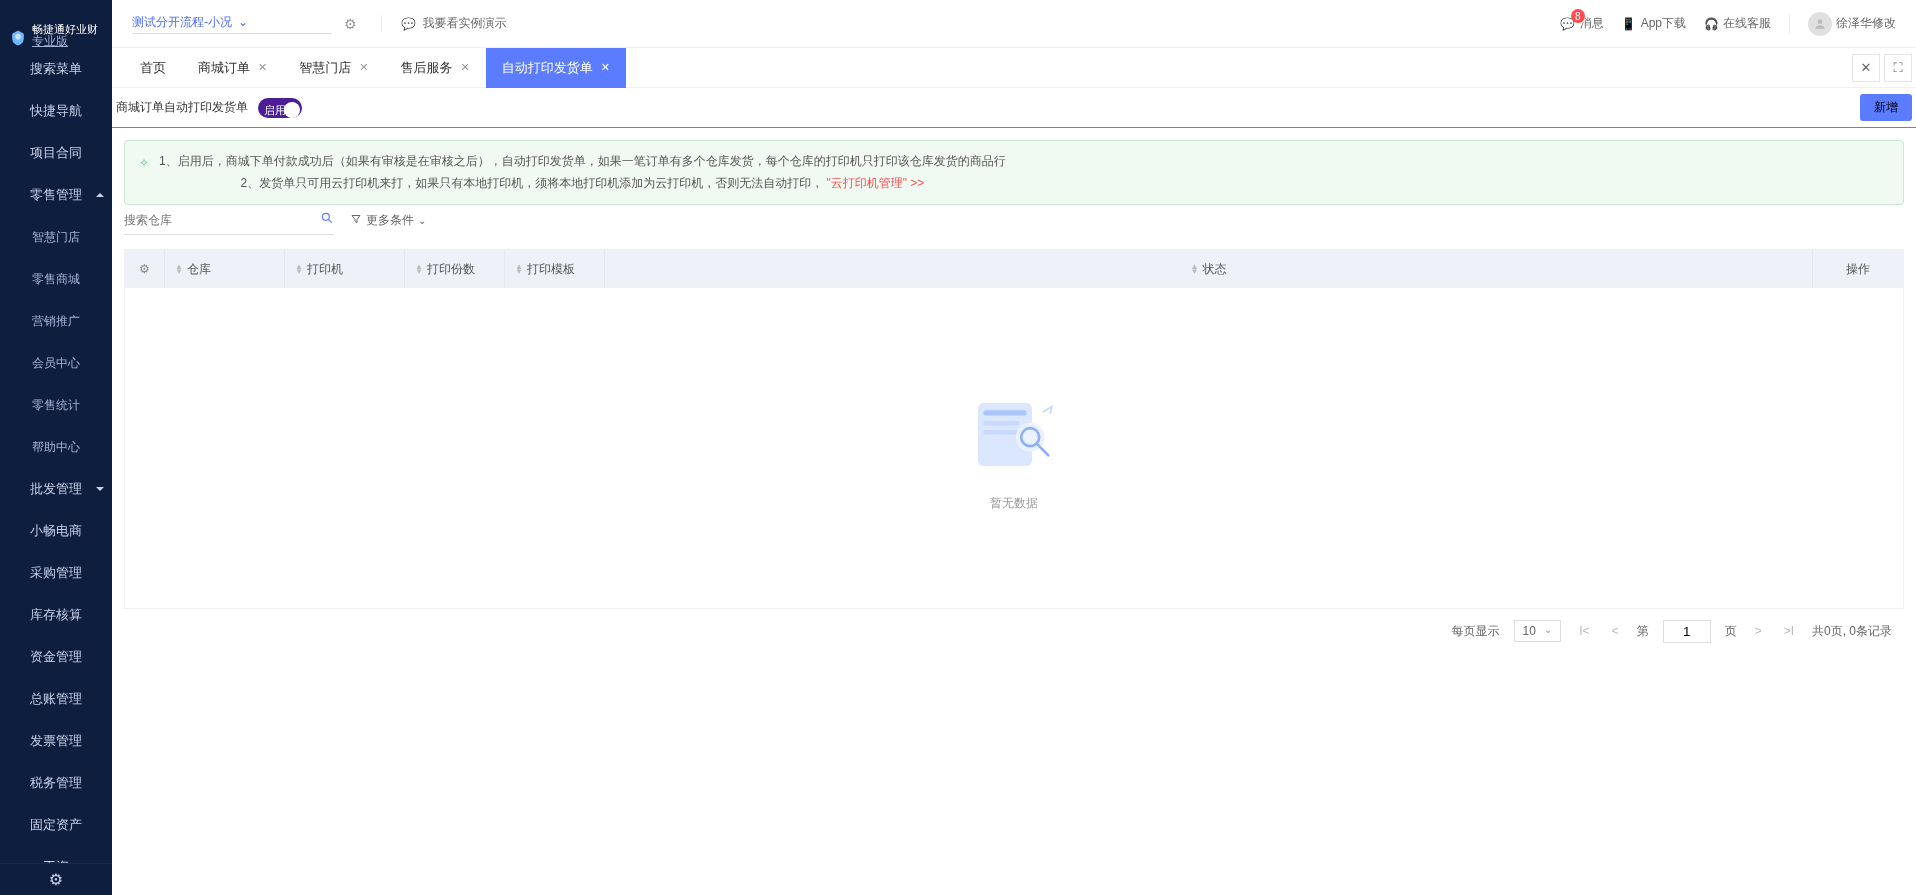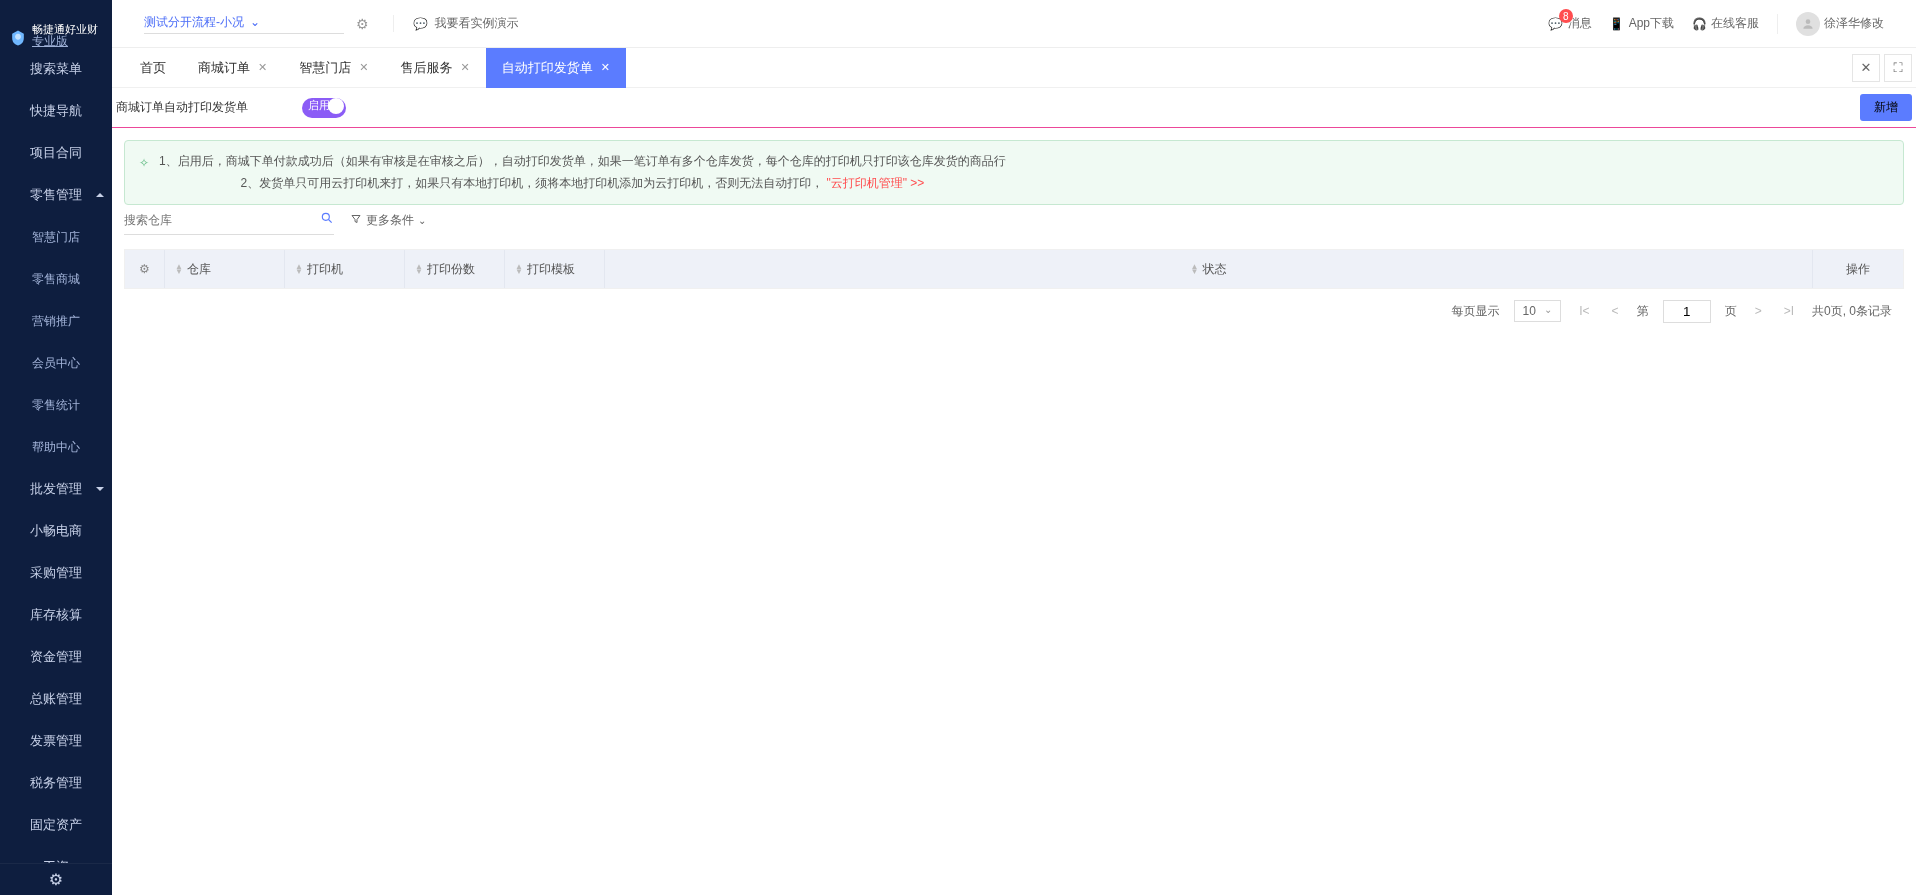--- a/index.html
+++ b/index.html
@@ -19,21 +19,21 @@
 .menu-item.has-arrow::after { content: ""; position: absolute; right: 8px; width: 0; height: 0; border-left: 4px solid transparent; border-right: 4px solid transparent; }
 .menu-item.arrow-down::after { border-top: 4px solid #c7d1e8; }
 .menu-item.arrow-up::after { border-bottom: 4px solid #c7d1e8; }
 .menu-item.sub { font-size: 12px; color: #a3b4d9; }
 .sidebar-footer { height: 32px; display: flex; align-items: center; justify-content: center; color: #c7d1e8; font-size: 16px; border-top: 1px solid rgba(255,255,255,0.05); }
 
 
 .main { flex: 1; display: flex; flex-direction: column; background: #fff; position: relative; }
 
 
-.top-header { height: 48px; display: flex; align-items: center; padding: 0 32px; border-bottom: 1px solid #eee; }
+.top-header { height: 48px; display: flex; align-items: center; padding: 0 20px; border-bottom: 1px solid #eee; }
 .context-select { color: #4a6cf7; display: flex; align-items: center; gap: 6px; min-width: 200px; border-bottom: 1px solid #ddd; padding-bottom: 2px; cursor: pointer; }
 .context-select .chev { color: #4a6cf7; font-size: 12px; }
 .gear-btn { margin-left: 12px; color: #999; cursor: pointer; font-size: 14px; }
 .demo-link { margin-left: 24px; display: flex; align-items: center; gap: 6px; color: #666; cursor: pointer; border-left: 1px solid #eee; padding-left: 20px; }
 .header-spacer { flex: 1; }
 .header-tools { display: flex; align-items: center; gap: 18px; color: #666; }
 .tool-item { display: flex; align-items: center; gap: 4px; cursor: pointer; position: relative; }
 .badge { position: absolute; top: -6px; left: 10px; background: #ff4d4f; color: #fff; border-radius: 8px; font-size: 10px; min-width: 14px; height: 14px; display: flex; align-items: center; justify-content: center; padding: 0 3px; }
 .avatar { width: 24px; height: 24px; border-radius: 50%; background: #e0e0e0; display: flex; align-items: center; justify-content: center; color: #999; }
 .vline { width: 1px; height: 20px; background: #eee; }
@@ -43,21 +43,21 @@
 .tab { height: 40px; display: flex; align-items: center; padding: 0 16px; gap: 8px; cursor: pointer; font-size: 13px; color: #333; }
 .tab.active { background: #5b7cff; color: #fff; }
 .tab .close { font-size: 11px; color: #999; cursor: pointer; }
 .tab.active .close { color: #fff; }
 .tabs-right { position: absolute; right: 4px; display: flex; align-items: center; gap: 4px; }
 .sq-btn { width: 28px; height: 28px; border: 1px solid #e5e5e5; display: flex; align-items: center; justify-content: center; cursor: pointer; color: #666; font-size: 13px; }
 
 
 .toolbar-row { height: 40px; display: flex; align-items: center; padding: 0 4px; border-bottom: 1px solid #ec4899; }
 .toolbar-label { font-size: 12px; color: #333; margin-right: 10px; }
-.toggle { width: 44px; height: 20px; border-radius: 10px; background: #8b5cf6; position: relative; display: flex; align-items: flex-start; cursor: pointer; margin-left: 44px; }
+.toggle { width: 44px; height: 20px; border-radius: 10px; background: #4c1d95; position: relative; display: flex; align-items: flex-end; cursor: pointer; }
 .toggle .txt { color: #fff; font-size: 11px; margin-left: 6px; }
 .toggle .knob { position: absolute; right: 2px; width: 16px; height: 16px; border-radius: 50%; background: #fff; }
 .toolbar-spacer { flex: 1; }
 .btn-primary { background: #5b7cff; color: #000000; padding: 5px 14px; border-radius: 3px; cursor: pointer; font-size: 12px; }
 
 
 .content { flex: 1; padding: 12px; overflow: auto; }
 .notice { border: 1px solid #c6e8d1; background: #f0faf3; border-radius: 4px; padding: 10px 14px; display: flex; gap: 10px; color: #555; line-height: 1.8; }
 .notice .bulb { color: #6cc08c; margin-top: 2px; }
 .notice-text ol { list-style: none; text-align: center; }
@@ -320,20 +320,35 @@
             <span>打印模板</span>
           </div>
           <div class="th th-status">
             <span class="sort-icons">▲<br>▼</span>
             <span>状态</span>
           </div>
           <div class="th th-action">
             <span>操作</span>
           </div>
         </div>
+        <div class="empty-state">
+          <div class="empty-img">
+            <svg viewBox="0 0 120 100" width="110" height="90">
+              <rect x="20" y="20" width="60" height="70" rx="6" fill="#dbe6ff"></rect>
+              <rect x="26" y="28" width="48" height="6" rx="3" fill="#aac4ff"></rect>
+              <rect x="26" y="40" width="40" height="5" rx="2" fill="#c8d8ff"></rect>
+              <rect x="26" y="50" width="44" height="5" rx="2" fill="#c8d8ff"></rect>
+              <circle cx="78" cy="58" r="16" fill="#eaf1ff"></circle>
+              <circle cx="78" cy="58" r="10" fill="none" stroke="#8fb0f7" stroke-width="3"></circle>
+              <line x1="86" y1="66" x2="98" y2="78" stroke="#8fb0f7" stroke-width="3" stroke-linecap="round"></line>
+              <path d="M92 30 l10 -6 l-2 8" fill="none" stroke="#c8d8ff" stroke-width="2"></path>
+            </svg>
+          </div>
+          <span>暂无数据</span>
+        </div>
       </div>
 
       <div class="pagination">
         <span>每页显示</span>
         <div class="page-select">
           <span>10</span>
           <span style="font-size:10px;color:#999;">⌄</span>
         </div>
         <span class="pg-btn">I&lt;</span>
         <span class="pg-btn">&lt;</span>

